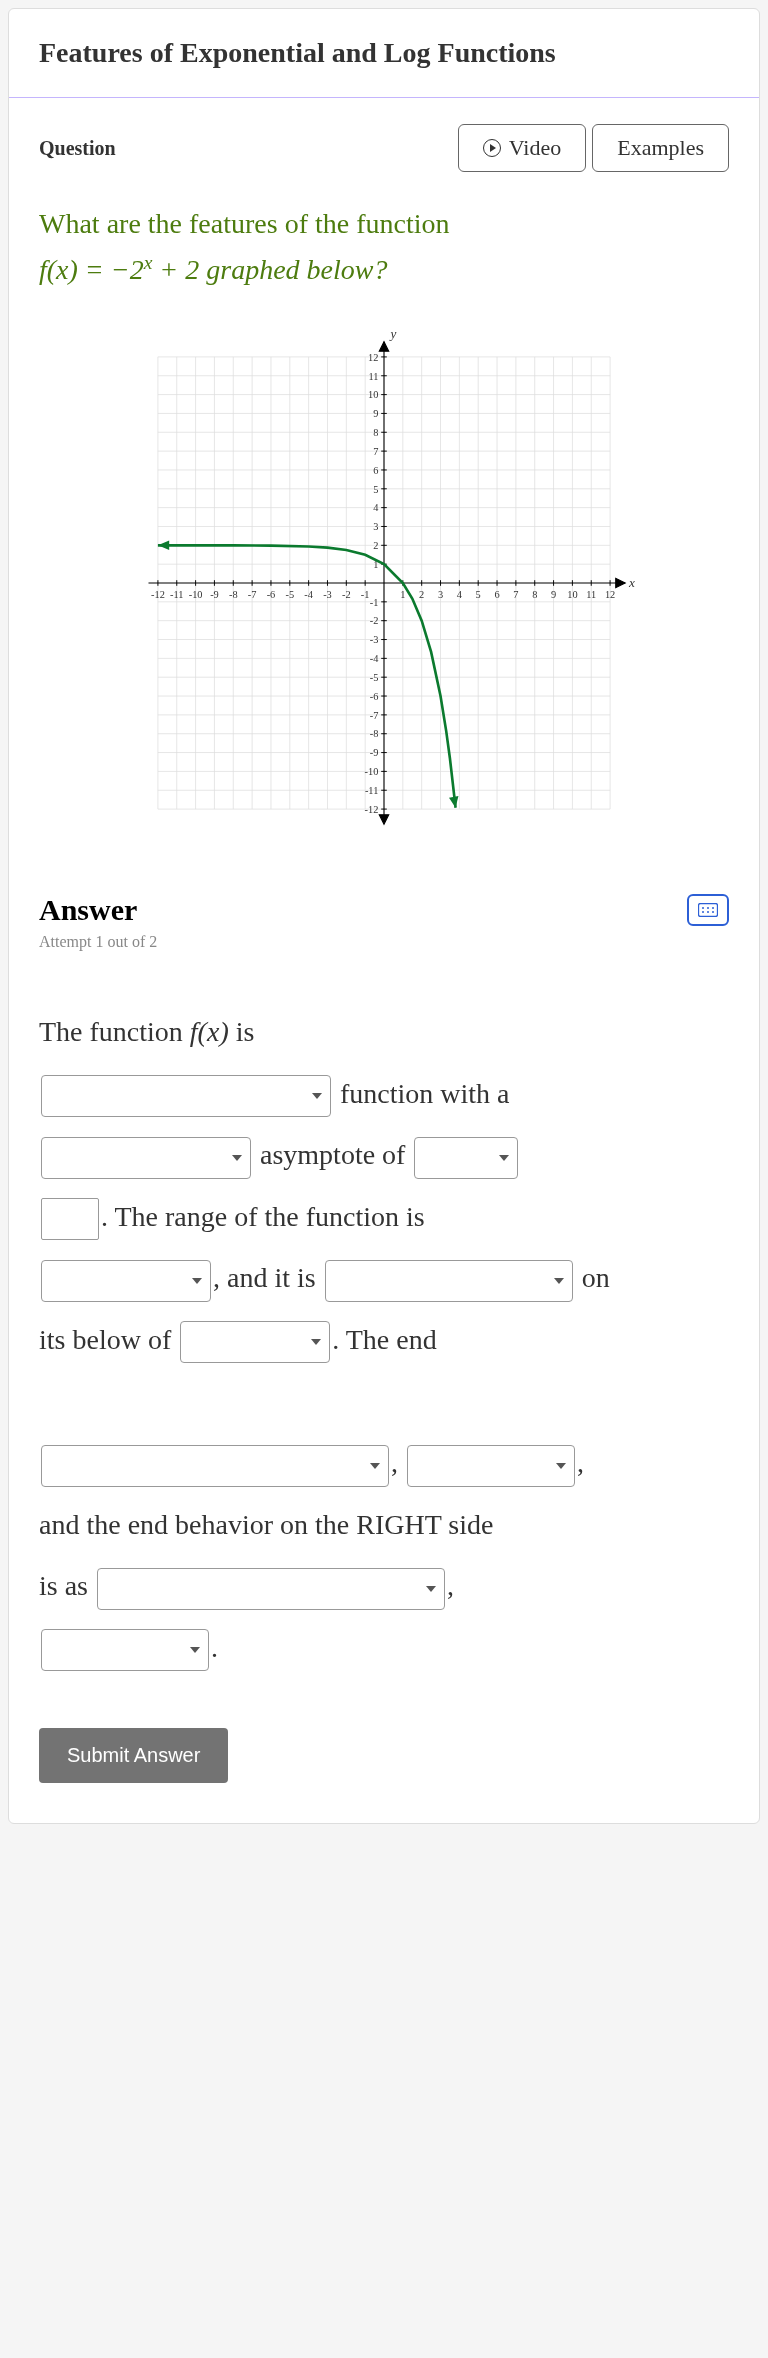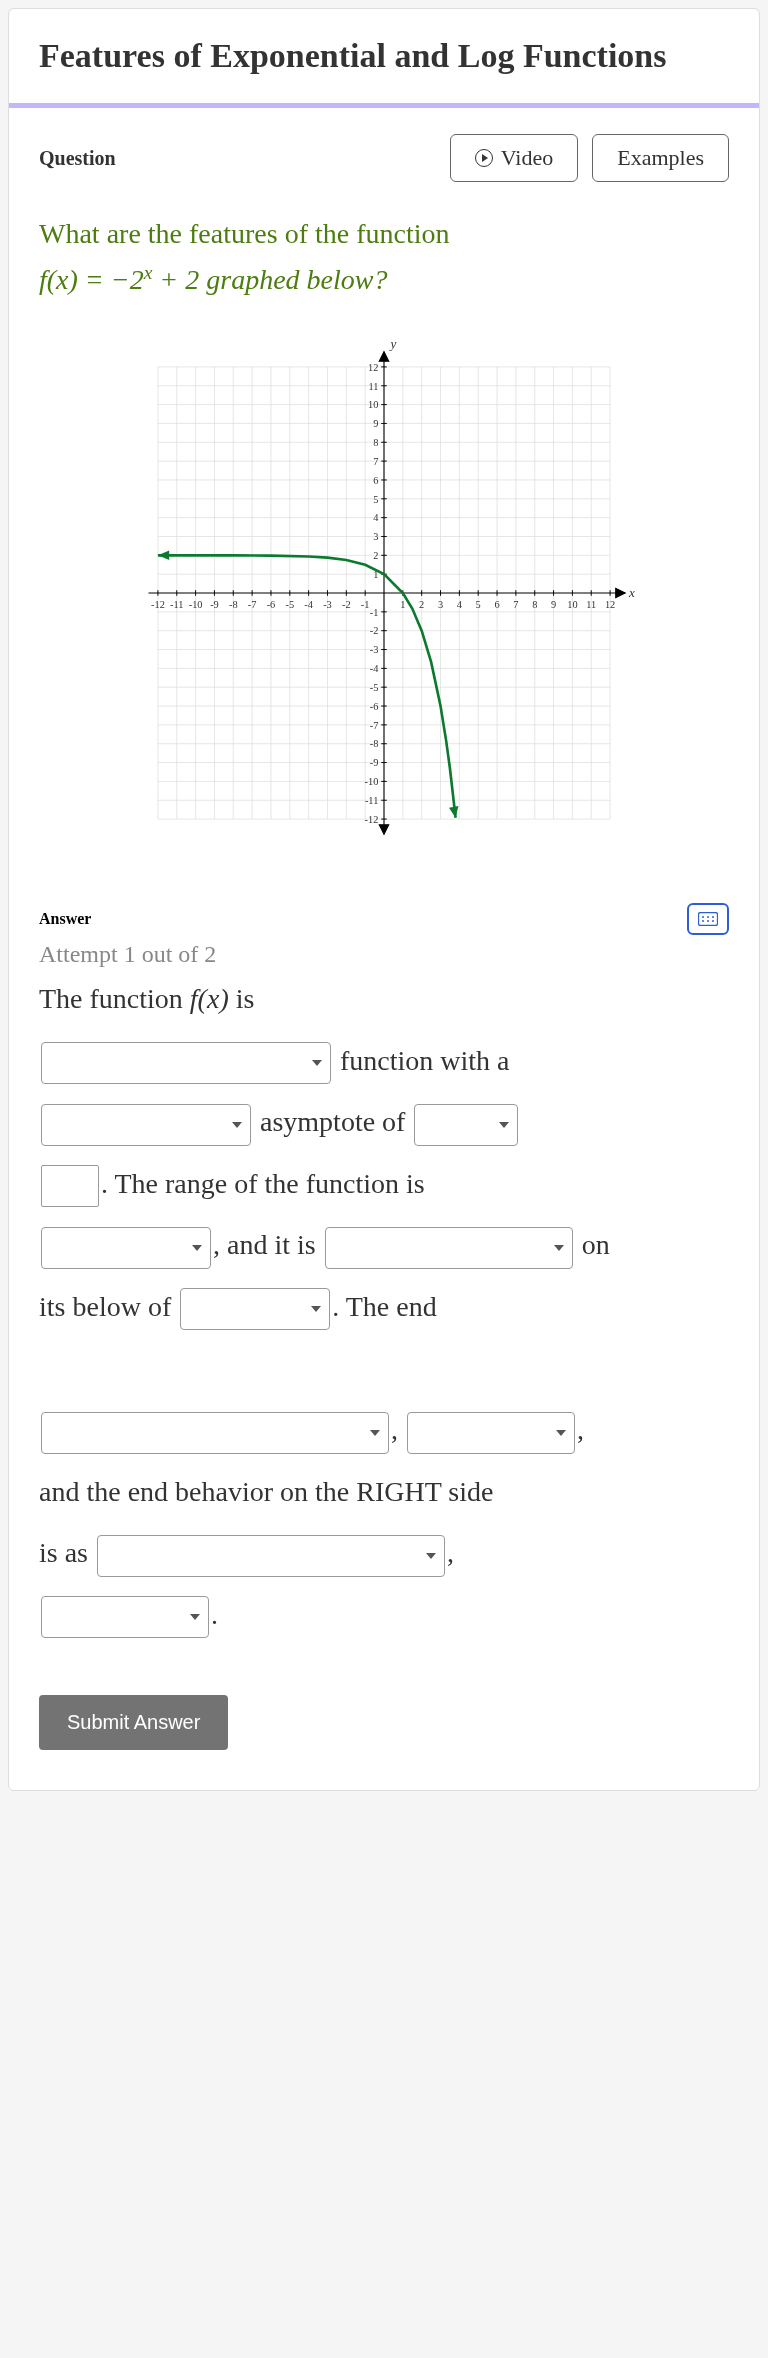--- a/index.html
+++ b/index.html
@@ -10,40 +10,40 @@
     width: 768px;
   }
   .main-card {
     background: #fff;
     border: 1px solid #ddd;
     border-radius: 6px;
     overflow: hidden;
   }
   .title-header {
     padding: 28px 30px;
-    border-bottom: 5px solid #c4b5fd;
+    border-bottom: 1px solid #c4b5fd;
     font-weight: bold;
-    font-size: 34px;
+    font-size: 28px;
     color: #333;
   }
   .content-body {
     padding: 26px 30px 40px;
   }
   .question-row {
     display: flex;
     align-items: center;
     justify-content: space-between;
     margin-bottom: 30px;
   }
   .question-label {
     font-weight: bold;
     font-size: 20px;
     color: #333;
   }
-  .btn-group { display: flex; gap: 14px; }
+  .btn-group { display: flex; gap: 6px; }
   .btn {
     display: inline-flex;
     align-items: center;
     gap: 8px;
     border: 1px solid #666;
     border-radius: 6px;
     background: #fff;
     padding: 10px 24px;
     font-size: 22px;
     cursor: pointer;
@@ -73,31 +73,31 @@
   }
   .math { font-style: italic; font-family: 'Times New Roman', serif; }
   .graph-wrap { display: flex; justify-content: center; margin-bottom: 50px; }
   .graph { border: none; }
   .answer-row {
     display: flex;
     justify-content: space-between;
     align-items: center;
     margin-bottom: 6px;
   }
-  .answer-label { font-size: 16px; font-weight: bold; }
+  .answer-label { font-size: 30px; font-weight: bold; }
   .keypad-btn {
     width: 42px; height: 32px;
     border: 2px solid #2c5fd6;
     border-radius: 6px;
     background: #fff;
     display: flex; align-items: center; justify-content: center;
     cursor: pointer;
   }
   .keypad-btn svg { width: 20px; height: 14px; }
-  .attempt { color: #888; font-size: 24px; }
+  .attempt { color: #888; font-size: 16px; margin-bottom: 50px; }
   .answer-body {
     font-size: 28px;
     line-height: 2.2;
     color: #333;
   }
   .dropdown {
     display: inline-flex;
     align-items: center;
     justify-content: space-between;
     border: 1px solid #999;

